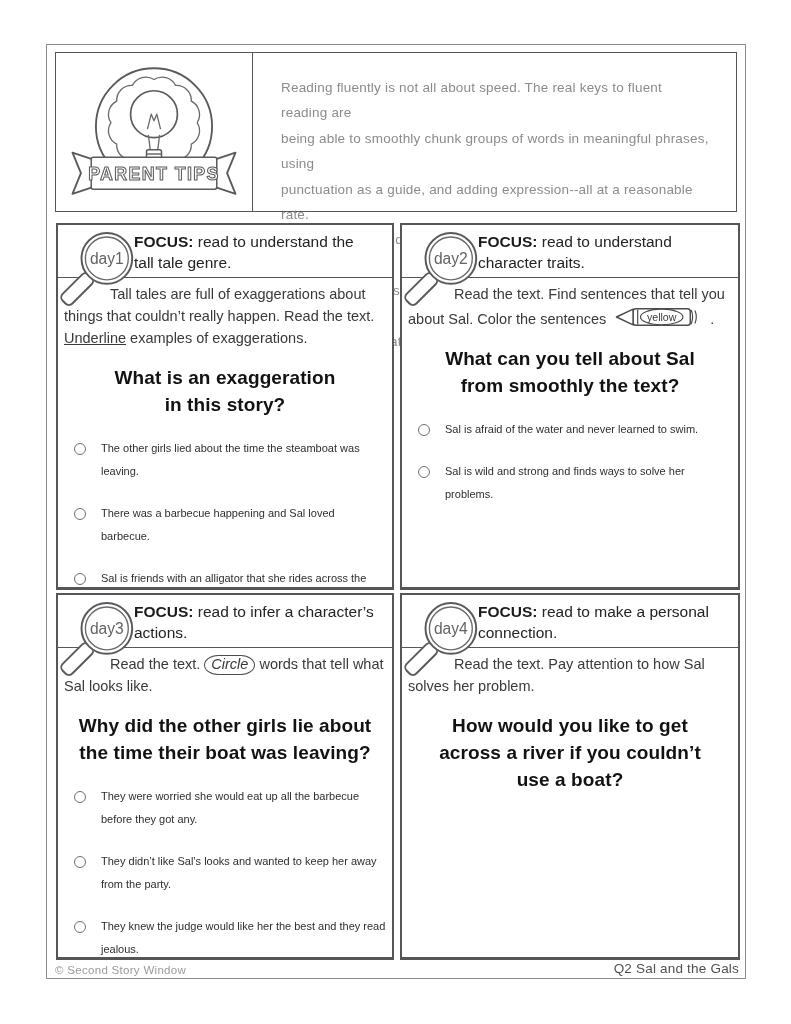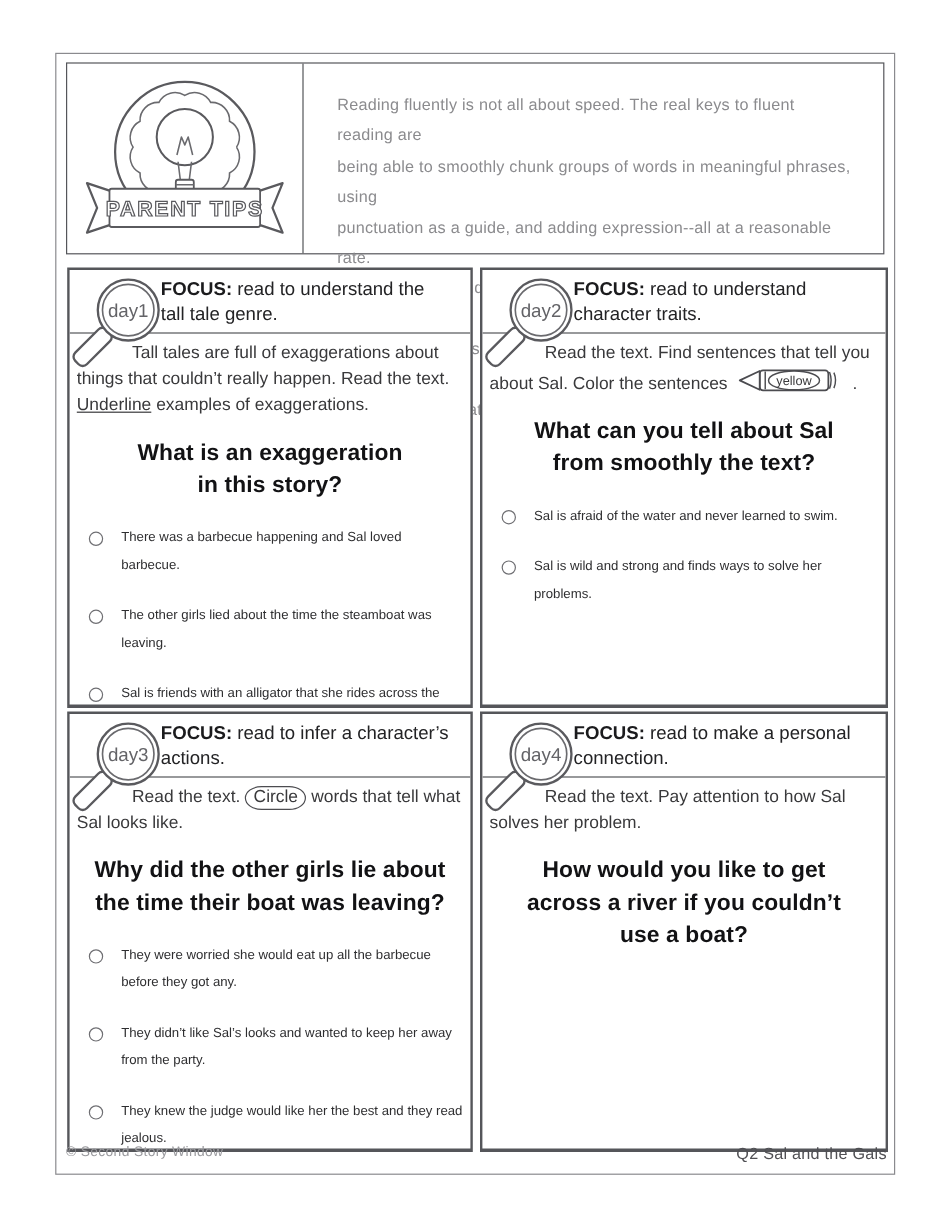--- a/index.html
+++ b/index.html
@@ -31,36 +31,36 @@
   .focus{margin:0;font-size:15.5px;line-height:21px;color:#232325;white-space:pre-line;}
   .focus strong{font-weight:bold;color:#1b1b1d;}
   .badge{position:absolute;left:4px;top:2px;width:78px;height:96px;z-index:3;
          overflow:visible;pointer-events:none;}
 
   .quad-body{padding:5px 6px 0 6px;}
   .instr{margin:0;font-size:14.5px;line-height:22px;color:#39393b;text-indent:46px;}
   .instr .seg{text-indent:0;text-align:center;}
   .ul-word{text-decoration:underline;}
   .circled{display:inline-block;text-indent:0;border:1.5px solid #4c4c50;
-           border-radius:14px/10px;padding:0 6px 1px 6px;line-height:17px;}
+           border-radius:14px/10px;padding:0 6px 1px 6px;line-height:17px;font-style:italic;}
   .crayon{display:inline-block;vertical-align:-5px;width:92px;height:24px;margin:0 2px;}
   .dot-after{margin-left:4px;}
 
   .question{margin:15px 2px 0 2px;font-size:19px;line-height:27px;font-weight:bold;
             color:#121214;text-align:center;white-space:pre-line;letter-spacing:.1px;}
 
   .options{margin-top:19px;}
   .option{display:flex;align-items:flex-start;margin:0 0 19px 4px;}
   .bubble{flex:0 0 auto;width:10px;height:10px;border:1.5px solid #6f6f73;
           border-radius:50%;margin:6px 15px 0 6px;background:#fff;}
   .opt-text{font-size:11px;line-height:23px;color:#2e2e30;}
 
   
   .footer{position:absolute;left:0;right:0;bottom:0;height:22px;
-          display:flex;justify-content:space-between;align-items:flex-start;
+          display:flex;justify-content:space-between;align-items:flex-end;
           padding:0 6px 2px 8px;}
   .foot-left{font-size:11.5px;color:#9a9a9e;letter-spacing:.3px;}
   .foot-right{font-size:13.5px;color:#505054;letter-spacing:.2px;}
   svg .thin{fill:none;stroke:#6a6a6e;stroke-width:1.4;}
   svg .wfill{fill:#fff;stroke:#5a5a5e;stroke-width:2;stroke-linejoin:round;}
 </style>
 </head>
 <body>
 
 <div class="page">
@@ -110,25 +110,25 @@
       <p class="focus"><strong>FOCUS:</strong> <span>read to understand the
 tall tale genre.</span></p>
     </div>
     <div class="quad-body">
       <p class="instr"><span class="seg">Tall tales are full of exaggerations about things that couldn’t really happen. Read the text. </span><span class="ul-word">Underline</span><span class="seg"> examples of exaggerations.</span></p>
       <h3 class="question">What is an exaggeration
 in this story?</h3>
       <div class="options">
         <div class="option">
           <span class="bubble"></span>
+          <span class="opt-text">The other girls lied about the time the steamboat was leaving.</span>
+        </div>
+        <div class="option">
+          <span class="bubble"></span>
           <span class="opt-text">There was a barbecue happening and Sal loved barbecue.</span>
-        </div>
-        <div class="option">
-          <span class="bubble"></span>
-          <span class="opt-text">The other girls lied about the time the steamboat was leaving.</span>
         </div>
         <div class="option">
           <span class="bubble"></span>
           <span class="opt-text">Sal is friends with an alligator that she rides across the river.</span>
         </div>
       </div>
     </div>
   </section>
 
   <section class="quad q-tr">

